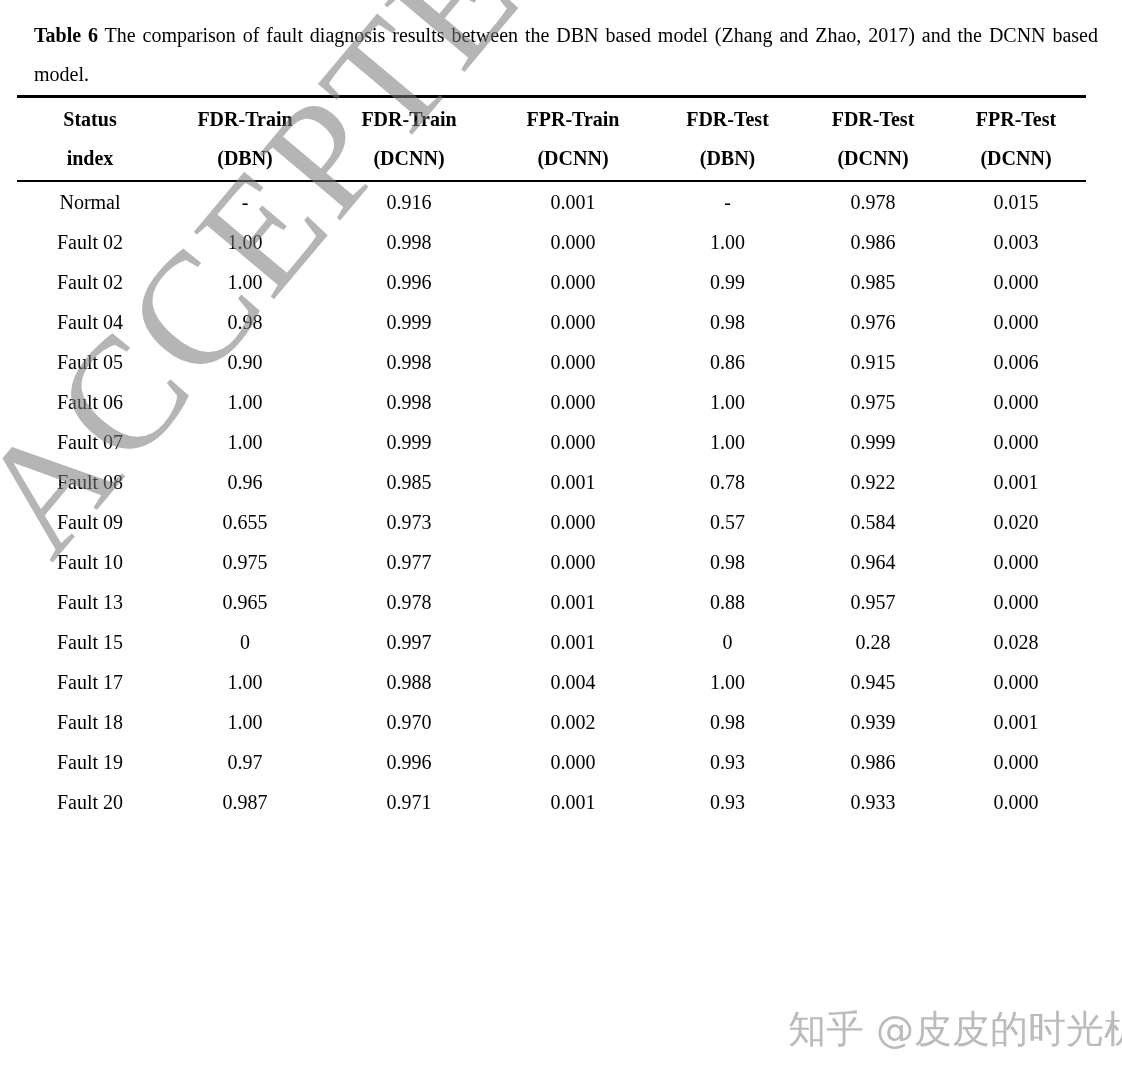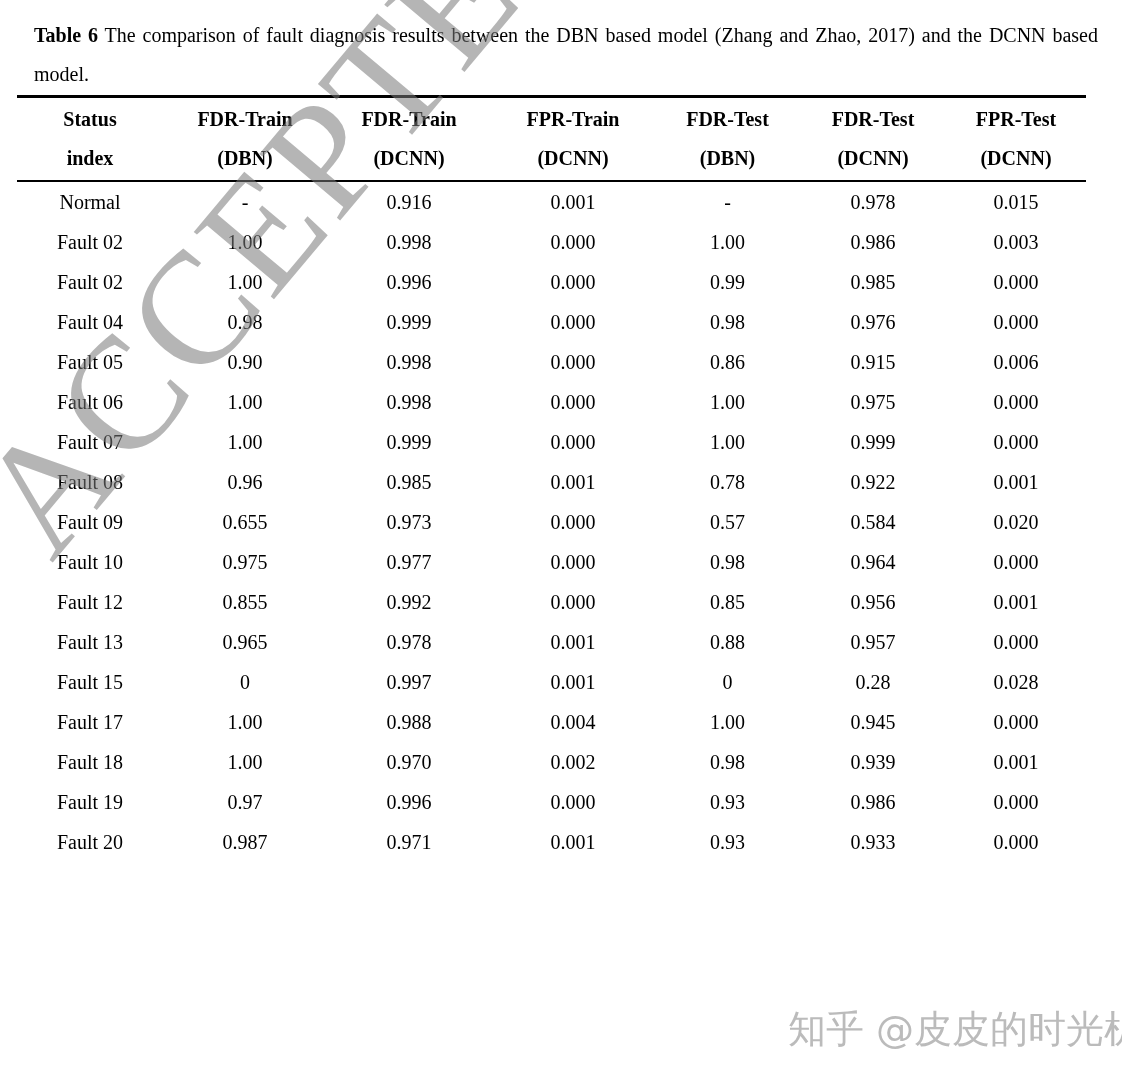--- a/index.html
+++ b/index.html
@@ -199,29 +199,20 @@
         <tr>
           <td>Fault 10</td>
           <td>0.975</td>
           <td>0.977</td>
           <td>0.000</td>
           <td>0.98</td>
           <td>0.964</td>
           <td>0.000</td>
         </tr>
         <tr>
-          <td>Fault 12</td>
-          <td>0.855</td>
-          <td>0.992</td>
-          <td>0.000</td>
-          <td>0.85</td>
-          <td>0.956</td>
-          <td>0.001</td>
-        </tr>
-        <tr>
           <td>Fault 13</td>
           <td>0.965</td>
           <td>0.978</td>
           <td>0.001</td>
           <td>0.88</td>
           <td>0.957</td>
           <td>0.000</td>
         </tr>
         <tr>
           <td>Fault 15</td>

